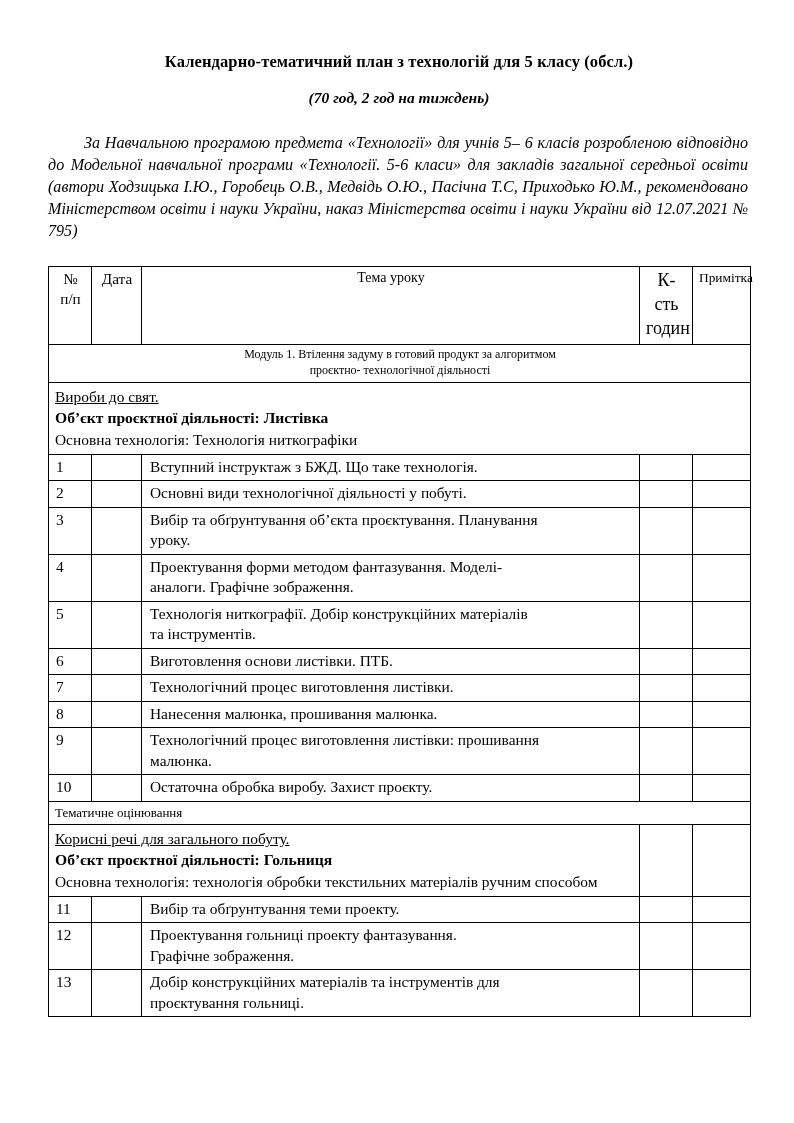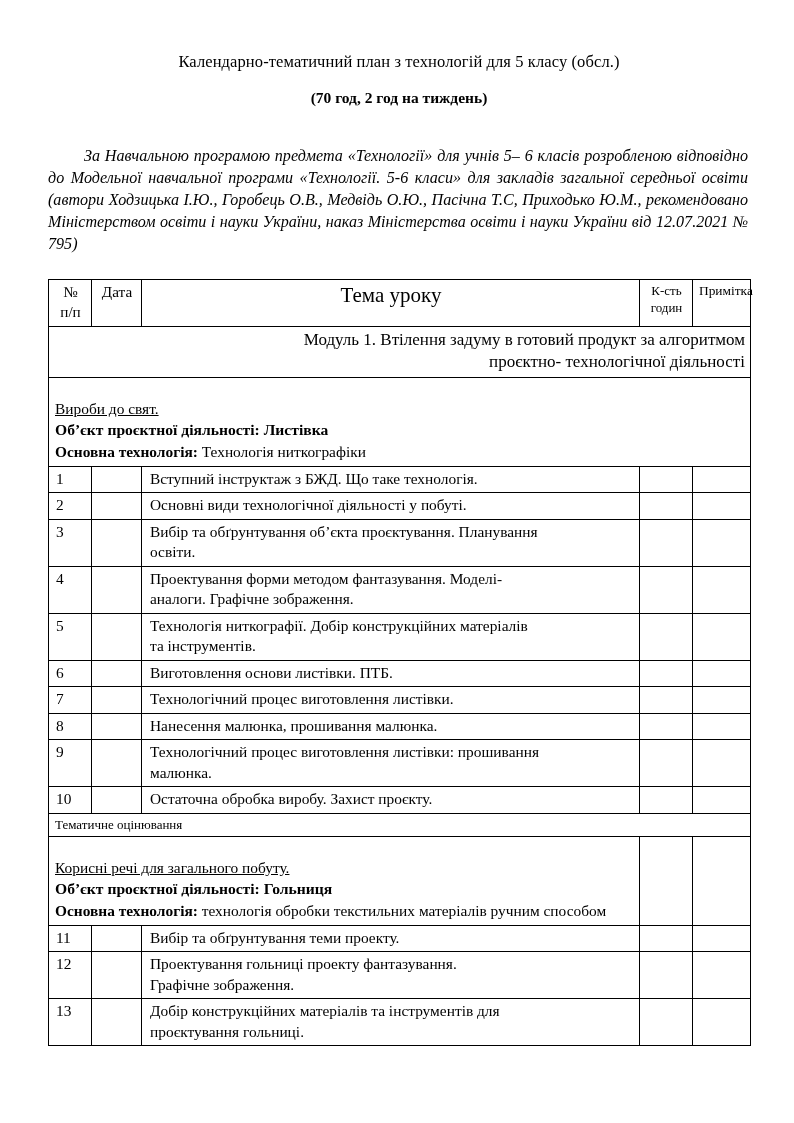--- a/index.html
+++ b/index.html
@@ -18,36 +18,37 @@
   .page {
     position: relative;
     width: 794px;
     height: 1123px;
     padding: 52px 44px 0 48px;
   }
 
   
   .doc-title {
     text-align: center;
-    font-weight: normal;
+    font-weight: bold;
     font-size: 16.5px;
     line-height: 1.2;
     margin: 0 0 2px 0;
     letter-spacing: 0.1px;
   }
   .doc-subtitle {
     text-align: center;
     font-weight: bold;
+    font-style: italic;
     font-size: 15.5px;
     line-height: 1.2;
     margin: 17px 0 0 0;
   }
 
   .intro {
-    margin: 38px 0 0 0;
+    margin: 25px 0 0 0;
     text-align: justify;
     text-justify: inter-word;
     font-style: italic;
     font-size: 16.1px;
     line-height: 1.365;
     text-indent: 36px;
     padding-right: 2px;
   }
 
   
@@ -74,53 +75,53 @@
 
   
   .hdr td {
     text-align: center;
     vertical-align: middle;
     padding: 3px 2px 4px 2px;
     line-height: 1.22;
   }
   .hdr .th-num   { font-size: 15.2px; }
   .hdr .th-date  { font-size: 15.2px; }
-  .hdr .th-theme { font-size: 21px; }
-  .hdr .th-hours { font-size: 13px; margin-top: 8px; }
+  .hdr .th-theme { font-size: 14px; }
+  .hdr .th-hours { font-size: 18px; margin-top: 8px; }
   .hdr .th-note  { font-size: 13.4px; text-align: right; }
 
   
   .module-row td {
-    text-align: right;
-    font-weight: bold;
-    font-size: 17px;
+    text-align: center;
+    font-weight: bold;
+    font-size: 12px;
     line-height: 1.33;
     padding: 3px 10px 4px 10px;
   }
 
   
   .section-block td.sec {
-    padding: 20px 8px 4px 6px;
+    padding: 3px 8px 4px 6px;
     line-height: 1.38;
   }
   .sec-line { margin: 0; }
   .sec-underline {
     text-decoration: underline;
     font-size: 15.4px;
   }
   .sec-bold {
     font-weight: bold;
     font-size: 15.6px;
   }
   .sec-just {
     text-align: justify;
     text-justify: inter-word;
     font-size: 15.4px;
   }
-  .sec-just b { font-weight: bold; }
+  .sec-just b { font-weight: normal; }
 
   
   .lesson td.num {
     text-align: left;
     padding-left: 7px;
     font-size: 15.4px;
   }
   .lesson td.theme {
     text-align: left;
     padding-left: 8px;
@@ -204,21 +205,21 @@
         <tr class="lesson">
           <td class="num">2</td>
           <td class="date"></td>
           <td class="theme">Основні види технологічної діяльності у побуті.</td>
           <td class="hours"></td>
           <td class="note"></td>
         </tr>
         <tr class="lesson">
           <td class="num">3</td>
           <td class="date"></td>
-          <td class="theme"><span>Вибір та обґрунтування об’єкта проєктування. Планування</span><span class="l2">освіти.</span></td>
+          <td class="theme"><span>Вибір та обґрунтування об’єкта проєктування. Планування</span><span class="l2">уроку.</span></td>
           <td class="hours"></td>
           <td class="note"></td>
         </tr>
         <tr class="lesson">
           <td class="num">4</td>
           <td class="date"></td>
           <td class="theme justify"><span>Проектування форми методом   фантазування. Моделі-</span><span class="l2">аналоги. Графічне зображення.</span></td>
           <td class="hours"></td>
           <td class="note"></td>
         </tr>

